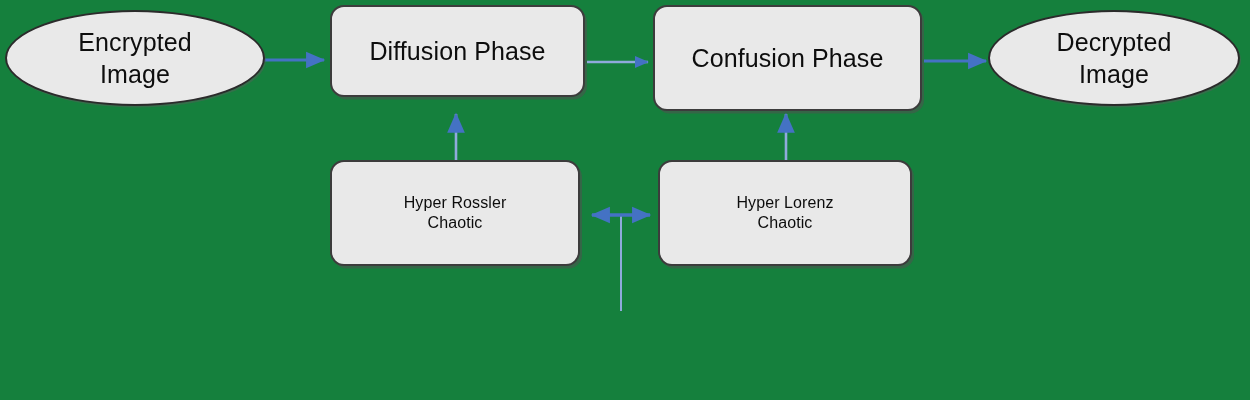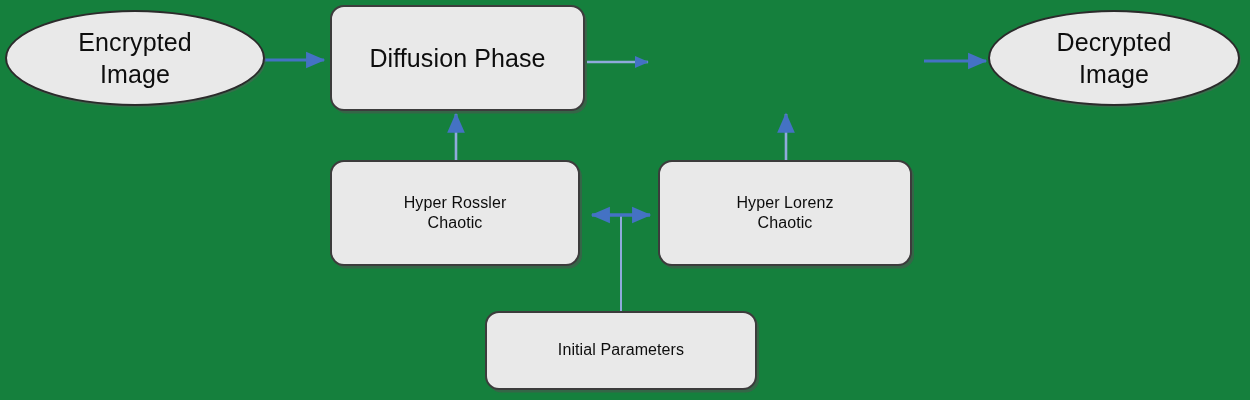--- a/index.html
+++ b/index.html
@@ -95,37 +95,37 @@
       <line x1="650" y1="215" x2="592" y2="215" stroke="#4472C4" stroke-width="3.2" marker-end="url(#ah)"></line>
       <line x1="592" y1="215" x2="650" y2="215" stroke="#4472C4" stroke-width="3.2" marker-end="url(#ah)"></line>
     </g>
   </svg>
 
   <div class="node ellipse" style="left:5px; top:10px; width:260px; height:96px;">
     <span class="lbl">Encrypted
 Image</span>
   </div>
 
-  <div class="node rect" style="left:330px; top:5px; width:255px; height:106px;">
+  <div class="node rect" style="left:330px; top:5px; width:255px; height:92px;">
     <span class="lbl">Diffusion Phase</span>
   </div>
 
+  <div class="node rect" style="left:653px; top:5px; width:269px; height:106px;">
+    <span class="lbl">Confusion Phase</span>
+  </div>
 
   <div class="node ellipse" style="left:988px; top:10px; width:252px; height:96px;">
     <span class="lbl">Decrypted
 Image</span>
   </div>
 
   <div class="node rect" style="left:330px; top:160px; width:250px; height:106px;">
     <span class="lbl sm">Hyper Rossler
 Chaotic</span>
   </div>
 
   <div class="node rect" style="left:658px; top:160px; width:254px; height:106px;align-items:center;">
     <span class="lbl sm">Hyper Lorenz
 Chaotic</span>
   </div>
 
-  <div class="node rect" style="left:485px; top:311px; width:272px; height:79px;">
-    <span class="lbl sm">Initial Parameters</span>
-  </div>
 
 </div>
 
 </body></html>

